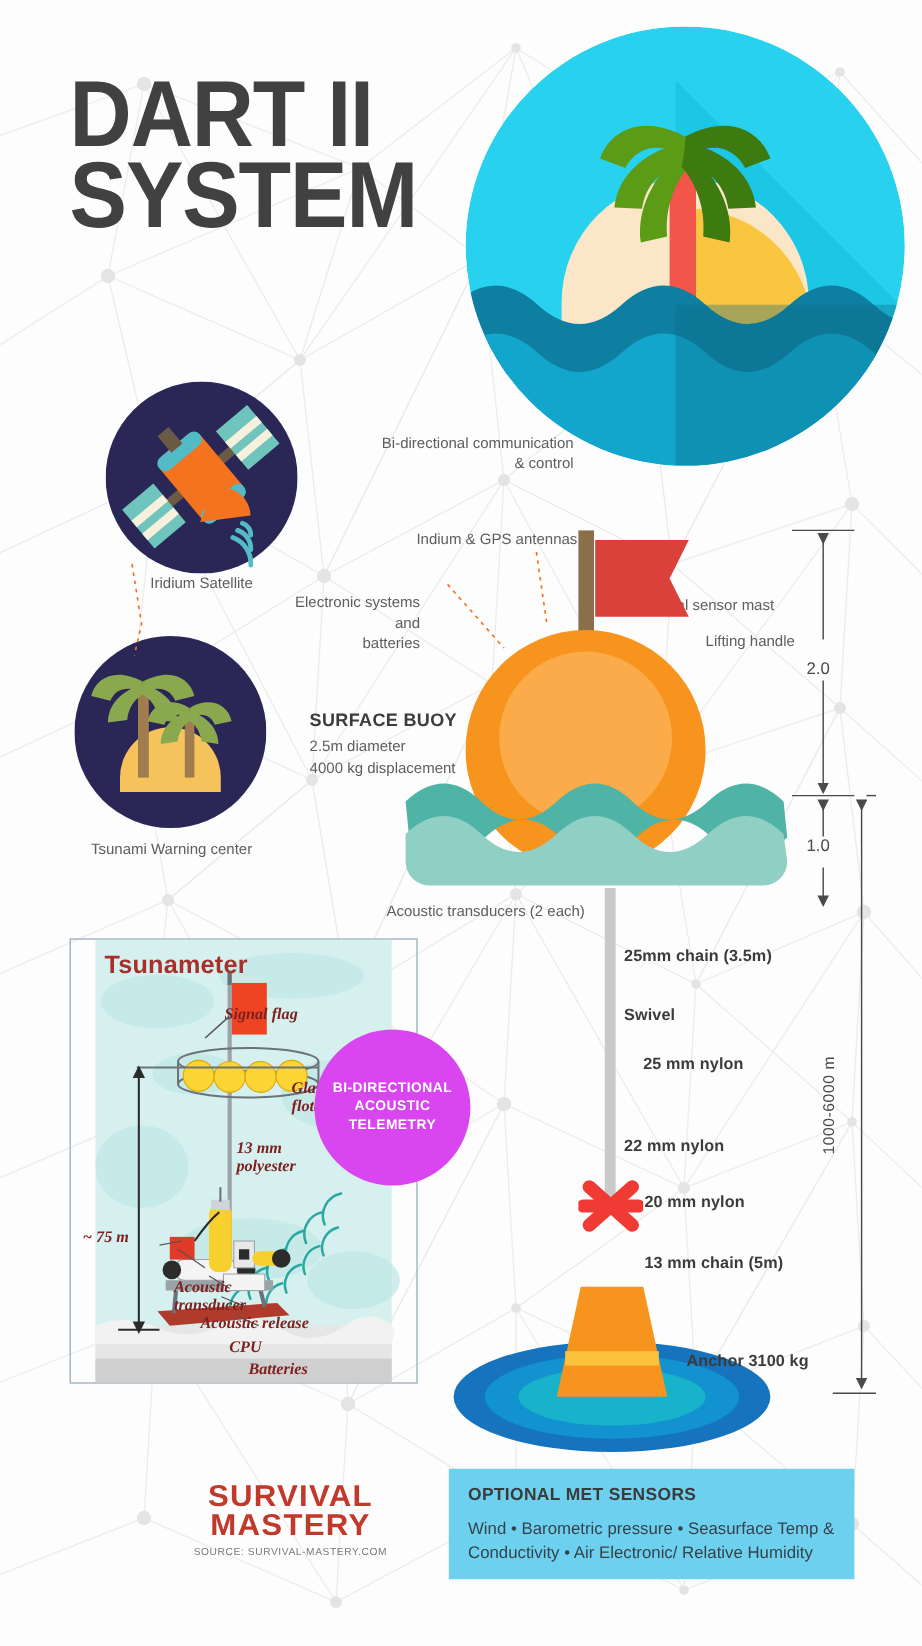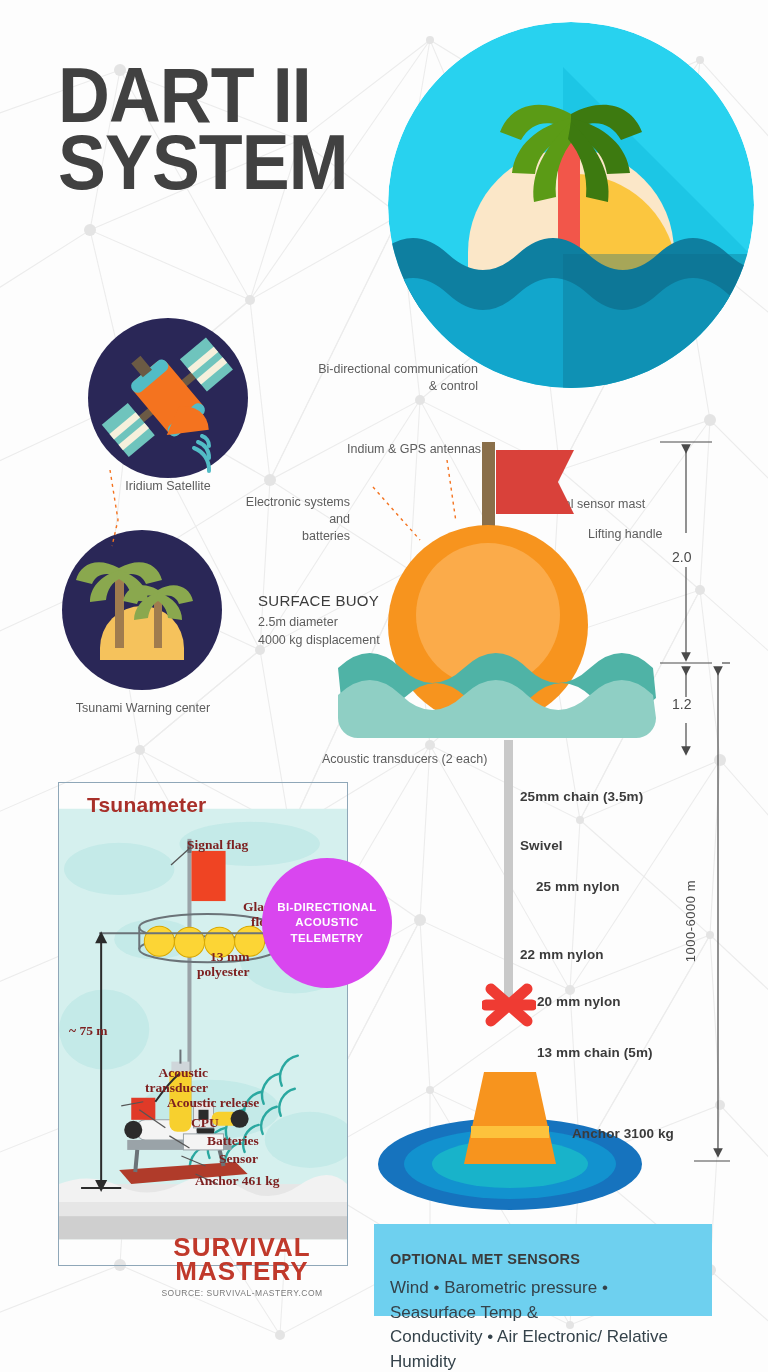--- a/index.html
+++ b/index.html
@@ -29,45 +29,45 @@
   #warn-circle { left: 62px; top: 530px; width: 160px; height: 160px; }
 
   
   .cap {
     color: #5d5d5d; font-size: 12.5px; line-height: 1.35; text-align: right;
   }
   .cap.center { text-align: center; }
   .cap.right { text-align: right; }
 
   
-  #sb-title { left: 258px; top: 592px; font-size: 15px; font-weight: normal; color: #3b3b3b; letter-spacing: .3px;}
+  #sb-title { left: 258px; top: 592px; font-size: 15px; font-weight: bold; color: #3b3b3b; letter-spacing: .3px;}
   #sb-sub { left: 258px; top: 613px; font-size: 12.5px; color: #5d5d5d; line-height: 1.45; }
 
   
   .moor {
     font-size: 13.5px; font-weight: bold; color: #3b3b3b; letter-spacing: .1px;
   }
 
   
   #depth-lab {
     left: 683px; top: 880px;
     font-size: 13px; color: #4a4a4a;
     writing-mode: vertical-rl; transform: rotate(180deg);
     letter-spacing: .5px;
   }
   .dim-num { font-size: 14px; color: #4a4a4a; }
 
   
   #tsu-panel {
-    left: 58px; top: 782px; width: 290px; height: 484px;
-    border: 1.5px solid #8fa7b8; overflow: hidden; text-align: right;
+    left: 58px; top: 782px; width: 290px; height: 371px;
+    border: 1.5px solid #8fa7b8; overflow: hidden;
   }
   .tsu-lab {
     position: absolute; font-family: "Liberation Serif", serif;
-    font-weight: bold; color: #7d2020;
+    font-style: italic; font-weight: bold; color: #7d2020;
     font-size: 13.5px; line-height: 1.12; z-index: 6;
   }
   #tsu-head {
     position: absolute; left: 28px; top: 10px; z-index: 6;
     font-family: "Liberation Sans", sans-serif; font-weight: bold;
     font-style: normal; color: #a8302a; font-size: 21px; letter-spacing: .2px;
   }
 
   
   #tele-circle {
@@ -85,24 +85,24 @@
   #logo .lg {
     font-size: 25px; font-weight: bold; color: #c0392b;
     letter-spacing: 1px; line-height: .95;
     transform: scaleX(1.04); transform-origin: center;
   }
   #logo .src { font-size: 8.5px; color: #7a7a7a; letter-spacing: .5px; margin-top: 4px; }
 
   
   #met {
     left: 374px; top: 1224px; width: 338px; height: 92px;
-    background: #6ed0ef; padding: 27px 16px;
+    background: #6ed0ef; padding: 14px 16px;
   }
   #met .h { font-size: 14.5px; font-weight: bold; color: #3b3b3b; letter-spacing: .3px; }
-  #met .b { font-size: 17px; color: #34424a; line-height: 1.45; margin-top: 9px; }
+  #met .b { font-size: 14px; color: #34424a; line-height: 1.45; margin-top: 9px; }
 </style>
 </head>
 <body>
 
 <svg id="bgnet" viewBox="0 0 768 1372">
   <g stroke="#ececec" stroke-width="1.1" fill="none">
     <path d="M-20 120 L120 70 L300 140 L430 40 L560 120 L700 60 L790 160"></path>
     <path d="M-20 300 L90 230 L250 300 L400 215 L540 300 L680 240 L790 330"></path>
     <path d="M-20 470 L130 400 L270 480 L420 400 L560 470 L710 420 L790 500"></path>
     <path d="M-20 640 L110 580 L260 650 L410 570 L550 640 L700 590 L790 670"></path>
@@ -342,21 +342,21 @@
     <line x1="36" y1="132" x2="36" y2="222" marker-end="url(#ar)"></line>
     <line x1="10" y1="228" x2="62" y2="228"></line>
     <line x1="36" y1="236" x2="36" y2="262" marker-start="url(#ar)"></line>
     <line x1="36" y1="288" x2="36" y2="316" marker-end="url(#ar)"></line>
     <line x1="72" y1="228" x2="80" y2="228"></line>
     <line x1="68" y1="236" x2="68" y2="718" marker-start="url(#ar)" marker-end="url(#ar)"></line>
     <line x1="44" y1="726" x2="80" y2="726"></line>
   </g>
 </svg>
 <div class="layer dim-num" style="left:672px; top:549px;">2.0</div>
-<div class="layer dim-num" style="left:672px; top:696px;">1.2</div>
+<div class="layer dim-num" style="left:672px; top:696px;">1.0</div>
 <div class="layer" id="depth-lab">1000-6000 m</div>
 
 <div class="layer" id="tsu-panel">
   <svg style="position:absolute;inset:0;width:100%;height:100%;" viewBox="0 0 287 429">
     <rect width="287" height="429" fill="#d5f0ee"></rect>
     <g fill="#bfe8e6" opacity="0.75">
       <ellipse cx="60" cy="60" rx="55" ry="26"></ellipse>
         <ellipse cx="190" cy="35" rx="70" ry="22"></ellipse>
       <ellipse cx="235" cy="150" rx="55" ry="34"></ellipse>
         <ellipse cx="45" cy="220" rx="45" ry="40"></ellipse>

